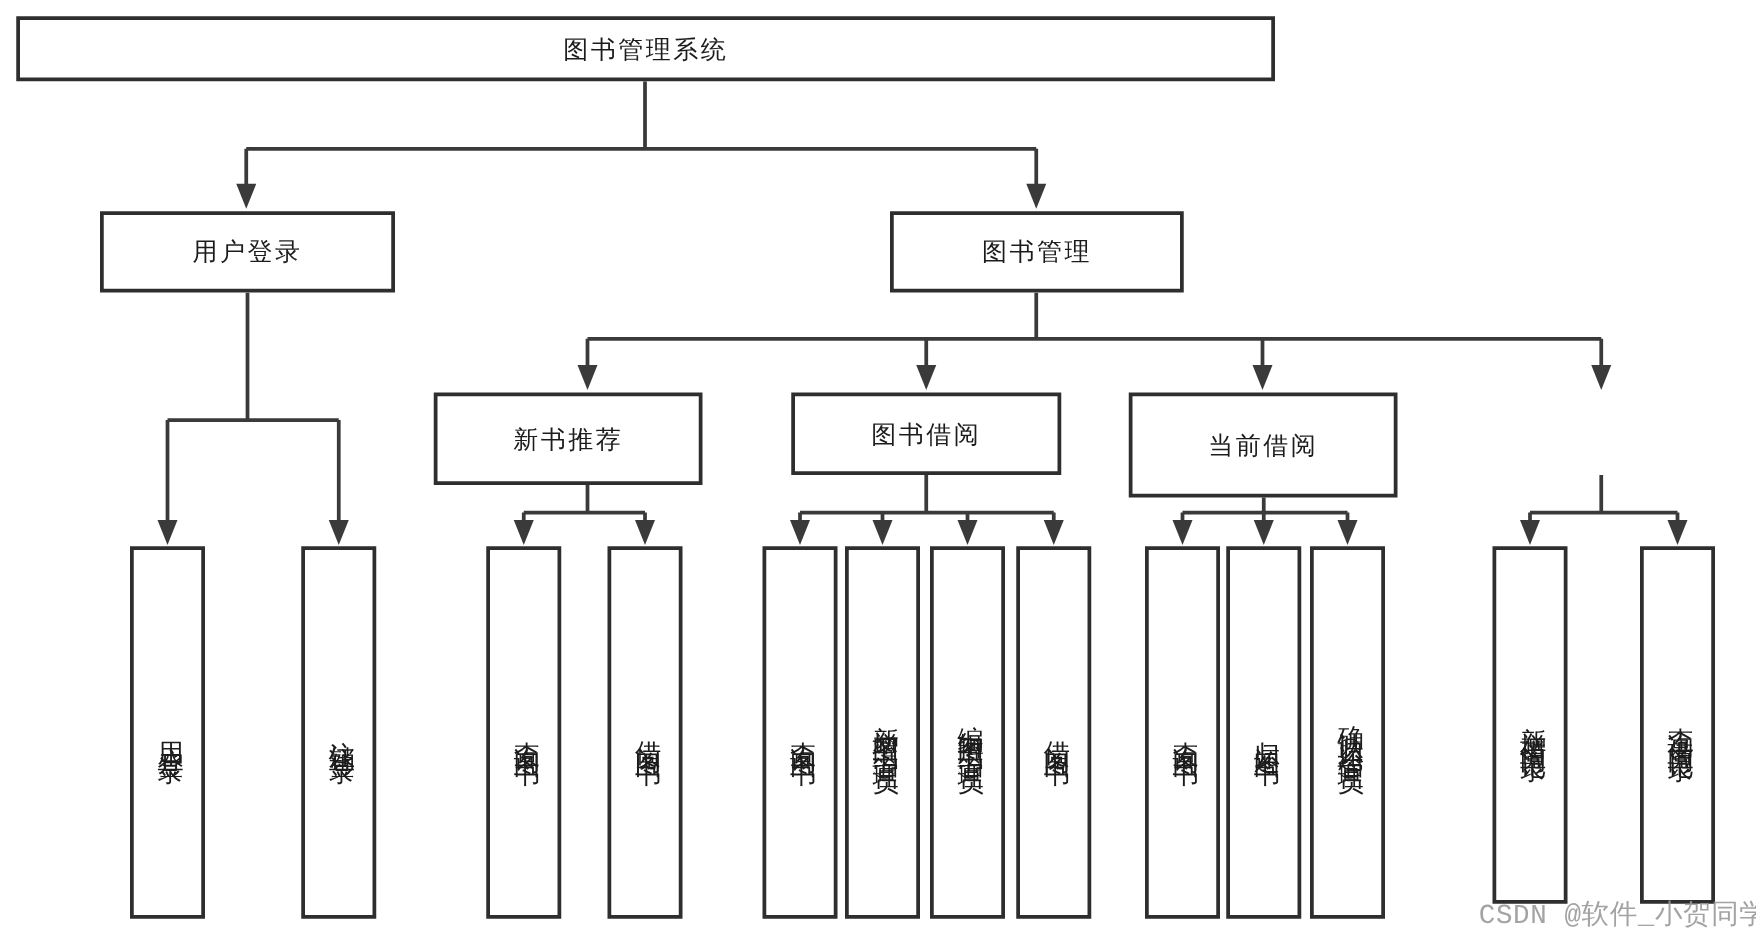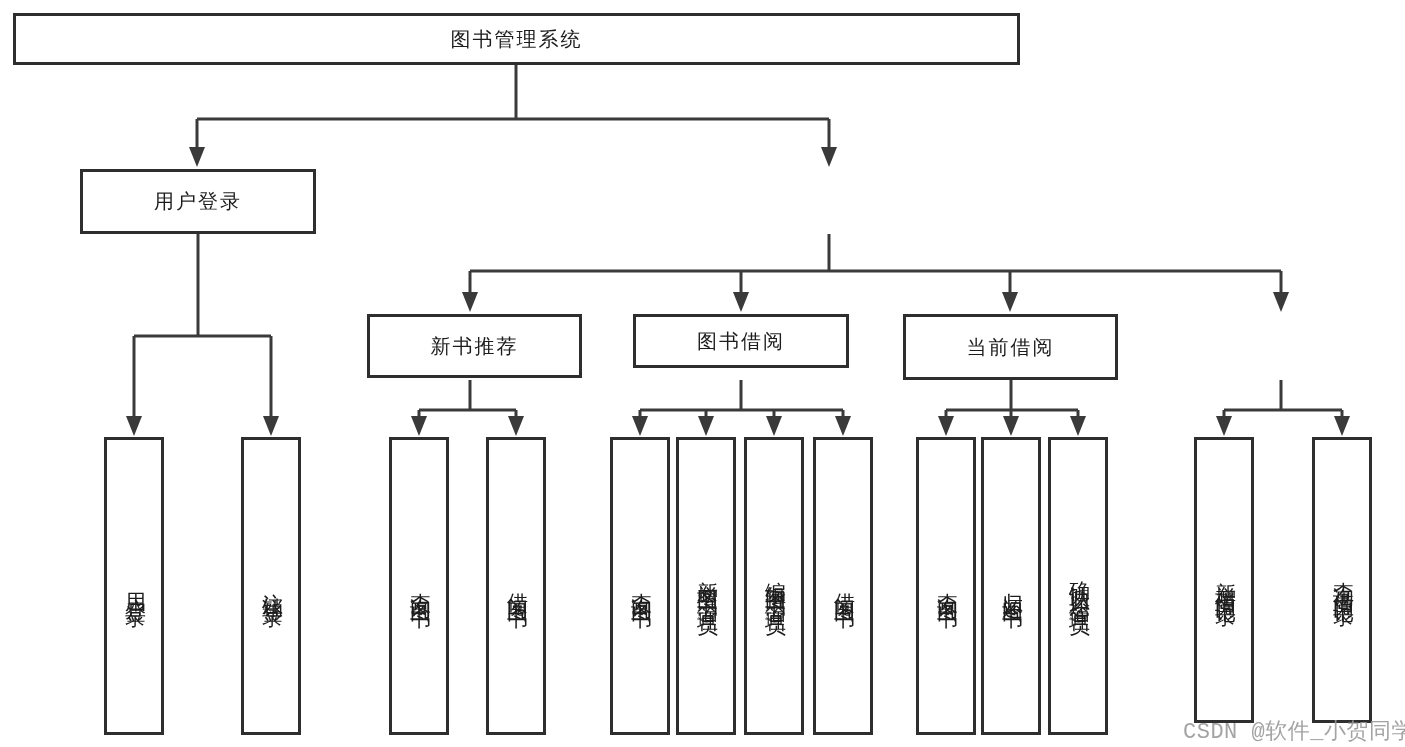--- a/index.html
+++ b/index.html
@@ -113,28 +113,31 @@
     </g>
   </svg>
 
   <div class="box h" style="left:13px;top:13px;width:1007px;height:52px">
     <span>图书管理系统</span>
   </div>
 
   <div class="box h" style="left:80px;top:169px;width:236px;height:65px">
     <span>用户登录</span>
   </div>
+  <div class="box h" style="left:712px;top:169px;width:235px;height:65px">
+    <span>图书管理</span>
+  </div>
 
-  <div class="box h" style="left:367px;top:314px;width:215px;height:64px">
+  <div class="box h" style="left:347px;top:314px;width:215px;height:74px">
     <span>新书推荐</span>
   </div>
-  <div class="box h" style="left:633px;top:314px;width:216px;height:54px">
+  <div class="box h" style="left:633px;top:314px;width:216px;height:66px">
     <span>图书借阅</span>
   </div>
-  <div class="box h" style="left:903px;top:314px;width:215px;height:66px">
+  <div class="box h" style="left:903px;top:314px;width:215px;height:84px">
     <span>当前借阅</span>
   </div>
 
   <div class="box v" style="left:104px;top:437px;width:60px;height:298px">
     <span>用户登录</span>
   </div>
   <div class="box v" style="left:241px;top:437px;width:60px;height:298px">
     <span>注销登录</span>
   </div>
 

